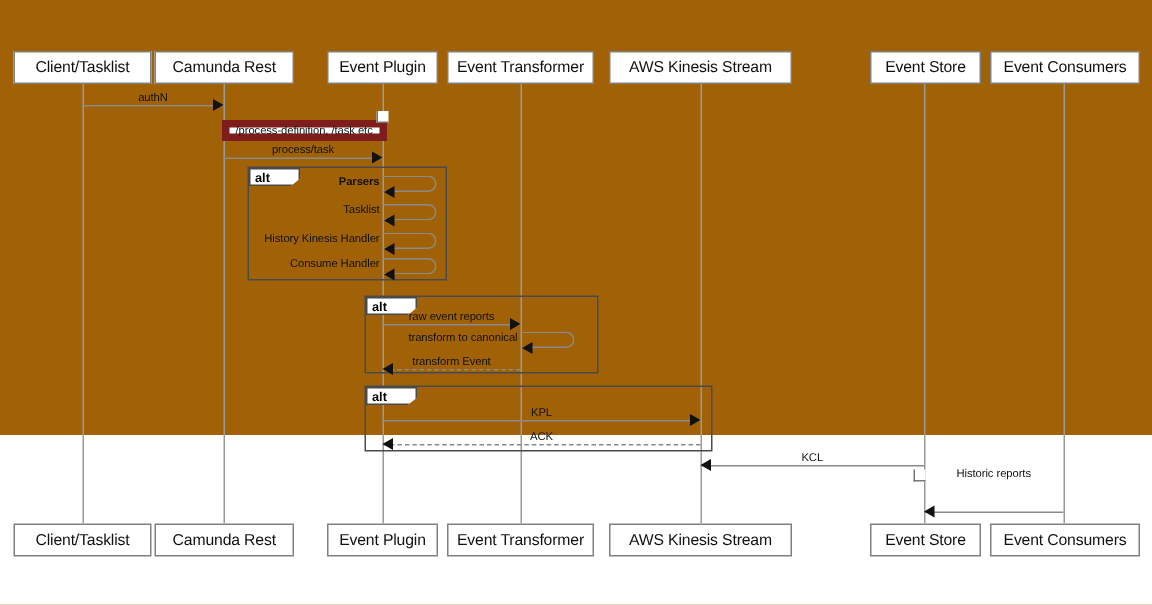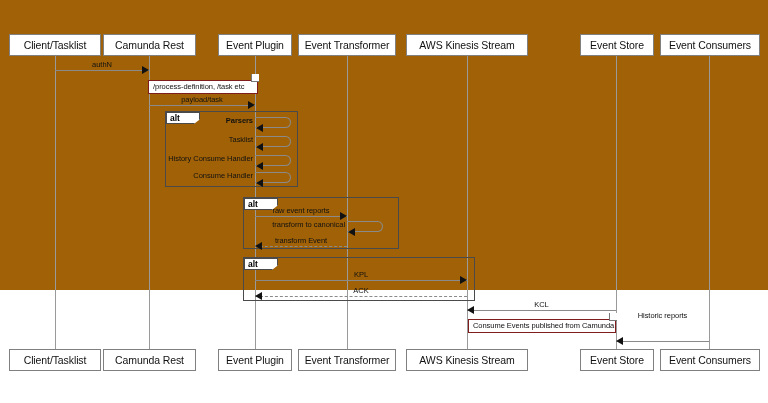--- a/index.html
+++ b/index.html
@@ -102,21 +102,21 @@
     box-sizing: border-box;
     border: 1px solid #8a8a8a;
     border-left: none;
     border-radius: 0 8px 8px 0;
     background: transparent;
   }
   
   .note {
     position: absolute;
     box-sizing: border-box;
-    border: 1px solid #7f1d1d;
+    border: 5px solid #7f1d1d;
     background: #ffffff;
     font-size: 7.5px;
     line-height: 1;
     color: #111111;
     display: flex;
     align-items: center;
     padding-left: 4px;
     white-space: nowrap;
     letter-spacing: -0.05px;
   }
@@ -187,30 +187,30 @@
     <div class="fragment-tab" style="left: 166px; top: 112px;">alt</div>
     <div class="fragment" style="left: 243px; top: 197px; width: 156px; height: 52px;"></div>
     <div class="fragment-tab" style="left: 244px; top: 198px;">alt</div>
     <div class="fragment" style="left: 243px; top: 257px; width: 232px; height: 44px;"></div>
     <div class="fragment-tab" style="left: 244px; top: 258px;">alt</div>
     <div class="msg-line" style="left: 55px; top: 70px; width: 94px;"></div>
     <div class="arrowhead right" style="left: 142px; top: 66px;"></div>
     <div class="msg-label" style="left: 102px; transform: translateX(-50%); top: 61px;">authN</div>
     <div class="msg-line" style="left: 149px; top: 105px; width: 106px;"></div>
     <div class="arrowhead right" style="left: 248px; top: 101px;"></div>
-    <div class="msg-label" style="left: 202px; transform: translateX(-50%); top: 96px;">payload/task</div>
+    <div class="msg-label" style="left: 202px; transform: translateX(-50%); top: 96px;">process/task</div>
     <div class="selfmsg" style="left: 255px; top: 117px; width: 36px; height: 11px;"></div>
     <div class="arrowhead left" style="left: 256px; top: 124px;"></div>
     <div class="msg-label" style="right: 515px; top: 117px; font-weight: bold;">Parsers</div>
     <div class="selfmsg" style="left: 255px; top: 136px; width: 36px; height: 11px;"></div>
     <div class="arrowhead left" style="left: 256px; top: 143px;"></div>
     <div class="msg-label" style="right: 515px; top: 136px;">Tasklist</div>
     <div class="selfmsg" style="left: 255px; top: 155px; width: 36px; height: 11px;"></div>
     <div class="arrowhead left" style="left: 256px; top: 162px;"></div>
-    <div class="msg-label" style="right: 515px; top: 155px;">History Consume Handler</div>
+    <div class="msg-label" style="right: 515px; top: 155px;">History Kinesis Handler</div>
     <div class="selfmsg" style="left: 255px; top: 172px; width: 36px; height: 11px;"></div>
     <div class="arrowhead left" style="left: 256px; top: 179px;"></div>
     <div class="msg-label" style="right: 515px; top: 172px;">Consume Handler</div>
     <div class="msg-line" style="left: 255px; top: 216px; width: 92px;"></div>
     <div class="arrowhead right" style="left: 340px; top: 212px;"></div>
     <div class="msg-label" style="left: 301px; transform: translateX(-50%); top: 207px;">raw event reports</div>
     <div class="selfmsg" style="left: 347px; top: 221px; width: 36px; height: 11px;"></div>
     <div class="arrowhead left" style="left: 348px; top: 228px;"></div>
     <div class="msg-label" style="right: 423px; top: 221px;">transform to canonical</div>
     <div class="msg-line dashed" style="left: 255px; top: 246px; width: 92px;"></div>
@@ -223,15 +223,14 @@
     <div class="arrowhead left" style="left: 255px; top: 292px;"></div>
     <div class="msg-label" style="left: 361px; transform: translateX(-50%); top: 287px;">ACK</div>
     <div class="msg-line" style="left: 467px; top: 310px; width: 149px;"></div>
     <div class="arrowhead left" style="left: 467px; top: 306px;"></div>
     <div class="msg-label" style="left: 541.5px; transform: translateX(-50%); top: 301px;">KCL</div>
     <div class="msg-line" style="left: 616px; top: 341px; width: 93px;"></div>
     <div class="arrowhead left" style="left: 616px; top: 337px;"></div>
     <div class="msg-label" style="left: 662.5px; transform: translateX(-50%); top: 312px;">Historic reports</div>
     <div class="note" style="left: 148px; top: 80px; width: 110px; height: 14px;">/process-definition, /task etc</div>
     <div class="note-fold" style="left: 251px; top: 74px;"></div>
-    <div class="note" style="left: 468px; top: 319px; width: 148px; height: 14px;">Consume Events published from Camunda</div>
     <div class="note-fold" style="left: 609px; top: 313px;"></div>
   </div>
 
 </body></html>

